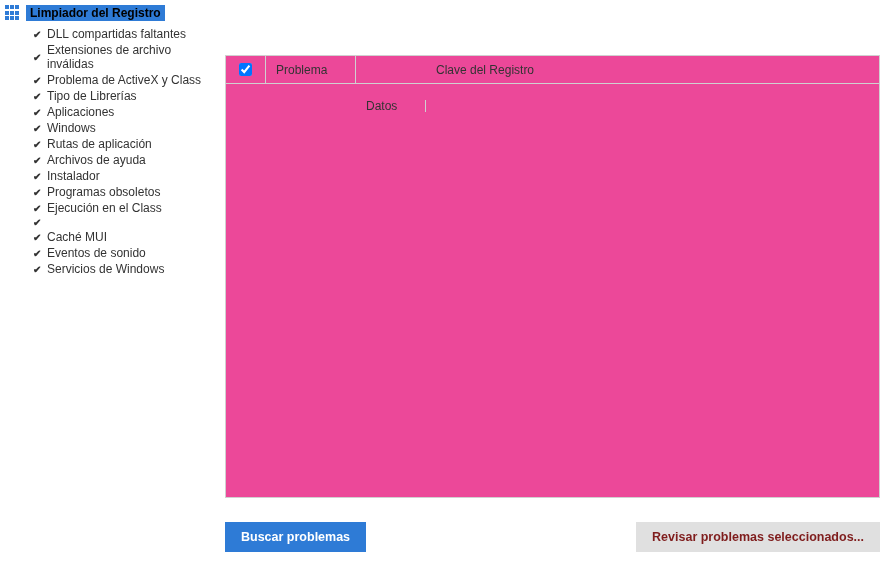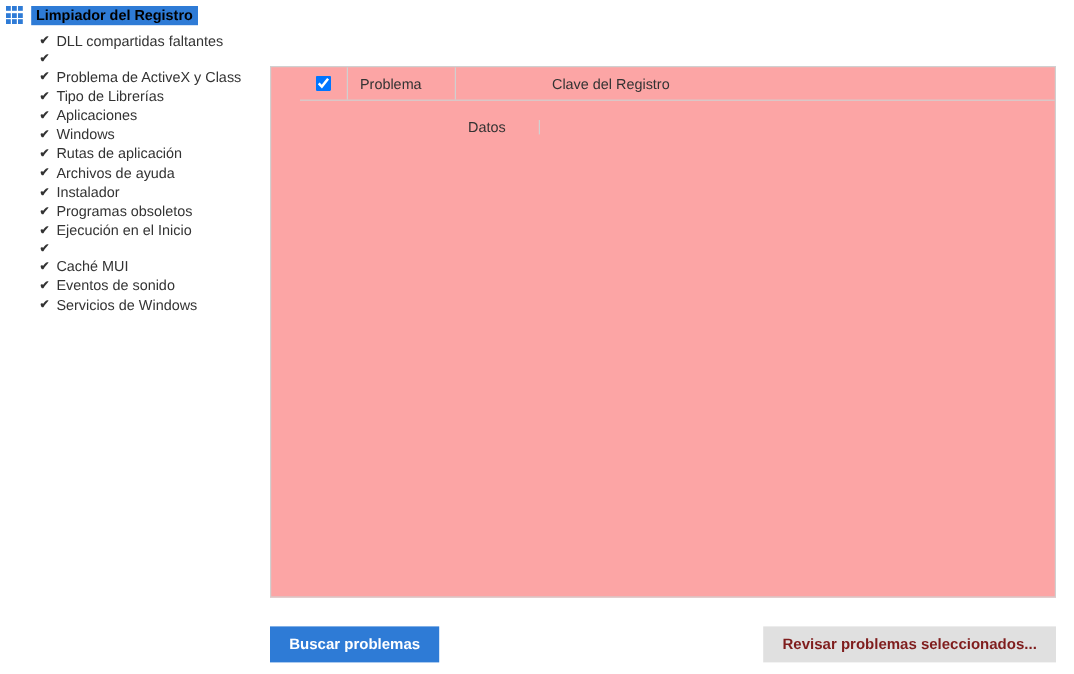--- a/index.html
+++ b/index.html
@@ -65,23 +65,22 @@
 }
 .main {
   flex: 1;
   padding: 55px 15px 10px 5px;
   display: flex;
   flex-direction: column;
 }
 .table-wrap {
   flex: 1;
   border: 1px solid #d0d0d0;
-  background: #fca5a5;
+  background: #ec4899;
   overflow: hidden;
-  padding-left: 24px;
 }
 .table-header {
   display: flex;
   border-bottom: 1px solid #d0d0d0;
   height: 28px;
 }
 .th {
   border-right: 1px solid #d0d0d0;
   padding: 6px 10px;
   font-size: 12px;
@@ -140,20 +139,21 @@
     </span>
     <span class="sidebar-title">Limpiador del Registro</span>
   </div>
   <div class="check-list">
       <div class="check-item">
         <span class="check-mark">✔</span>
         <span class="check-label">DLL compartidas faltantes</span>
       </div>
       <div class="check-item">
         <span class="check-mark">✔</span>
+        <span class="check-label">Extensiones de archivo inválidas</span>
       </div>
       <div class="check-item">
         <span class="check-mark">✔</span>
         <span class="check-label">Problema de ActiveX y Class</span>
       </div>
       <div class="check-item">
         <span class="check-mark">✔</span>
         <span class="check-label">Tipo de Librerías</span>
       </div>
       <div class="check-item">
@@ -175,21 +175,21 @@
       <div class="check-item">
         <span class="check-mark">✔</span>
         <span class="check-label">Instalador</span>
       </div>
       <div class="check-item">
         <span class="check-mark">✔</span>
         <span class="check-label">Programas obsoletos</span>
       </div>
       <div class="check-item">
         <span class="check-mark">✔</span>
-        <span class="check-label">Ejecución en el Inicio</span>
+        <span class="check-label">Ejecución en el Class</span>
       </div>
       <div class="check-item">
         <span class="check-mark">✔</span>
       </div>
       <div class="check-item">
         <span class="check-mark">✔</span>
         <span class="check-label">Caché MUI</span>
       </div>
       <div class="check-item">
         <span class="check-mark">✔</span>

